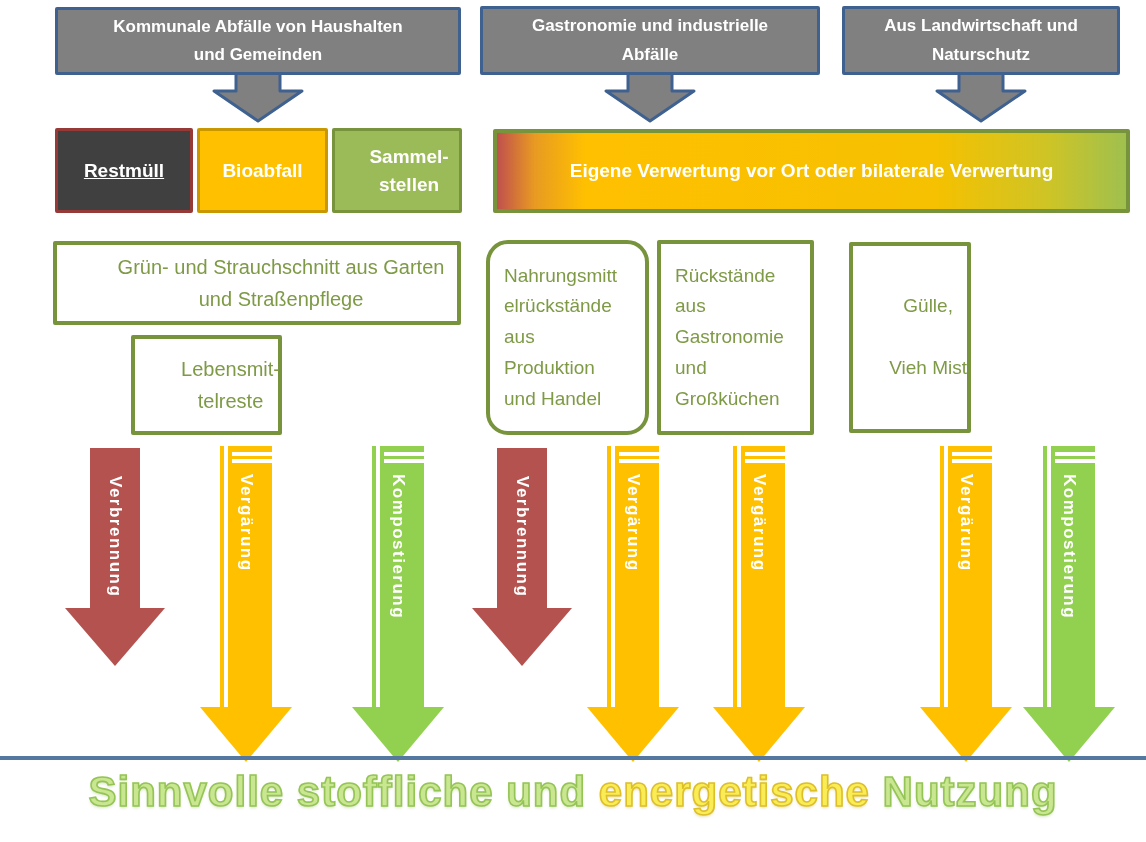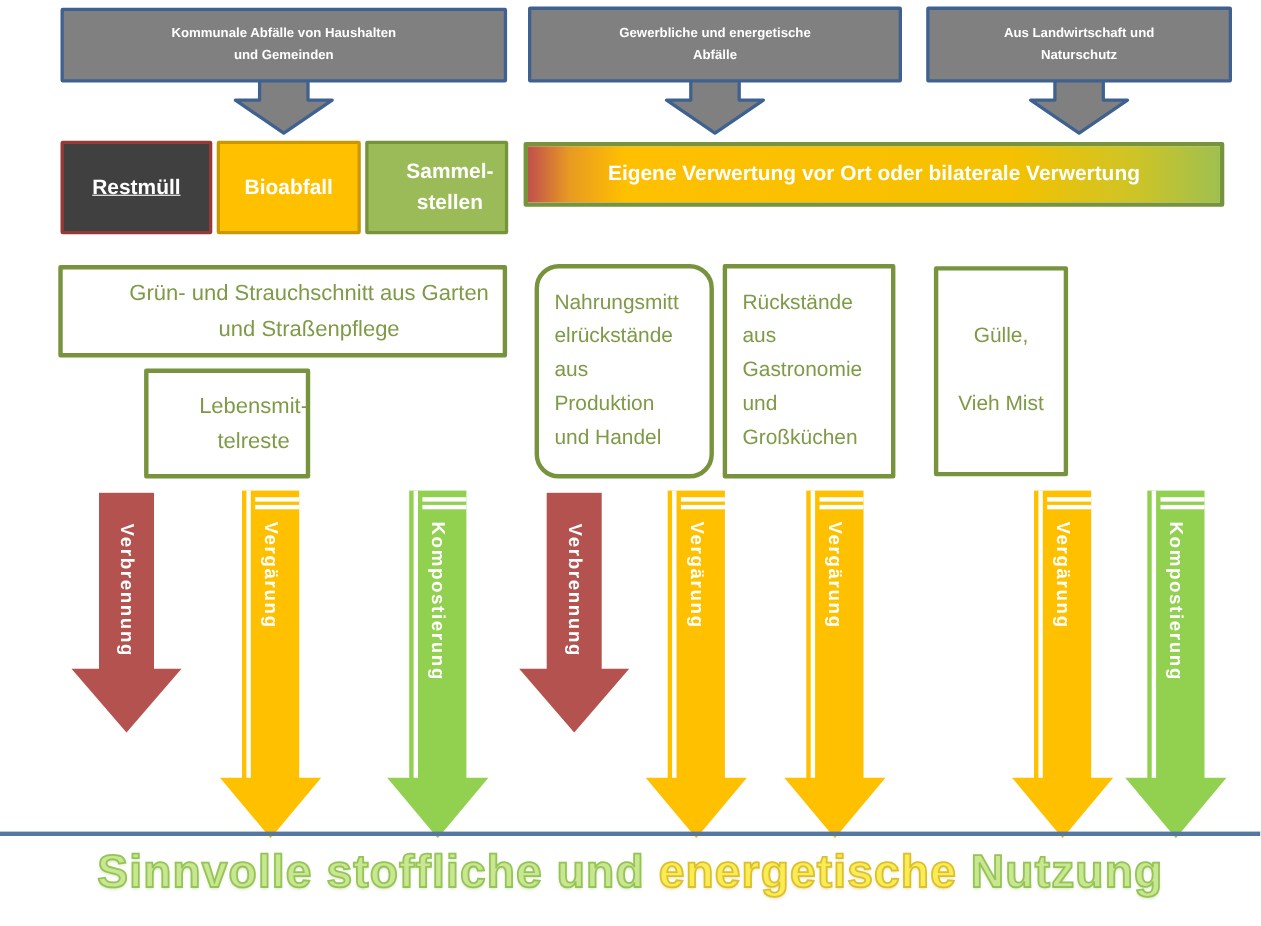--- a/index.html
+++ b/index.html
@@ -6,21 +6,21 @@
   .canvas{
     position:relative;width:1146px;height:842px;background:#ffffff;overflow:hidden;
     font-family:"Liberation Sans",sans-serif;
   }
   .box{position:absolute;box-sizing:border-box;display:flex;align-items:center;justify-content:center;
        text-align:center;border-radius:2px;}
   .preline{white-space:pre-line;}
 
   
   .src{background:#808080;border:3px solid #3f618f;color:#fff;font-weight:bold;
-       font-size:12px;line-height:1.65;}
+       font-size:17px;line-height:1.65;}
   .flow-arrow{position:absolute;z-index:0;}
 
   
   .stream{color:#fff;font-weight:bold;font-size:19px;line-height:1.45;}
   .restmuell{background:#404040;border:3px solid #963a37;text-decoration:underline;}
   .bioabfall{background:#ffc000;border:3px solid #c99800;}
   .sammel{background:#9bbb59;border:3px solid #77933c;padding-left:24px;}
   .banner{
     background:linear-gradient(90deg,#c0504d 0%,#e89a22 6%,#ffc000 14%,#f5c100 70%,#cdc427 88%,#9fc04f 100%);
     border:4px solid #77933c;color:#fff;font-weight:bold;font-size:19px;}
@@ -70,39 +70,39 @@
   </svg>
   <svg class="flow-arrow" style="left:935px;top:71px;" width="92" height="52" viewBox="0 0 92 52">
     <polygon points="24,1 68,1 68,20 90,20 46,50 2,20 24,20" fill="#808080" stroke="#3f618f" stroke-width="3" stroke-linejoin="round"></polygon>
   </svg>
 
   <div class="box src" style="left:55px;top:7px;width:406px;height:68px;z-index:1;">
     <span class="preline">Kommunale Abfälle von Haushalten
 und Gemeinden</span>
   </div>
   <div class="box src" style="left:480px;top:6px;width:340px;height:69px;z-index:1;">
-    <span class="preline">Gewerbliche und energetische
+    <span class="preline">Gastronomie und industrielle
 Abfälle</span>
   </div>
   <div class="box src" style="left:842px;top:6px;width:278px;height:69px;z-index:1;">
     <span class="preline">Aus Landwirtschaft und
 Naturschutz</span>
   </div>
 
   <div class="box stream restmuell" style="left:55px;top:128px;width:138px;height:85px;">
     <span>Restmüll</span>
   </div>
   <div class="box stream bioabfall" style="left:197px;top:128px;width:131px;height:85px;">
     <span>Bioabfall</span>
   </div>
   <div class="box stream sammel" style="left:332px;top:128px;width:130px;height:85px;">
     <span class="preline">Sammel-
 stellen</span>
   </div>
-  <div class="box banner" style="left:476px;top:129px;width:637px;height:59px;">
+  <div class="box banner" style="left:493px;top:129px;width:637px;height:84px;">
     <span>Eigene Verwertung vor Ort oder bilaterale Verwertung</span>
   </div>
 
   <div class="box mat big" style="left:53px;top:241px;width:408px;height:84px;">
     <span class="preline">Grün- und Strauchschnitt aus Garten
 und Straßenpflege</span>
   </div>
   <div class="box mat big" style="left:131px;top:335px;width:151px;height:100px;">
     <span class="preline">Lebensmit-
 telreste</span>
@@ -114,21 +114,21 @@
 Produktion
 und Handel</span>
   </div>
   <div class="box mat left" style="left:657px;top:240px;width:157px;height:195px;">
     <span class="preline">Rückstände
 aus
 Gastronomie
 und
 Großküchen</span>
   </div>
-  <div class="box mat" style="left:849px;top:242px;width:122px;height:191px;">
+  <div class="box mat" style="left:849px;top:242px;width:122px;height:191px;justify-content:flex-end;">
     <span class="preline">Gülle,
 
 Vieh Mist</span>
   </div>
 
   <div class="parrow red" style="left:65px;top:448px;width:100px;height:218px;">
     <div class="shaft" style="width:50px;height:161px;"></div>
     <div class="head"></div>
     <span class="vlabel">Verbrennung</span>
   </div>

